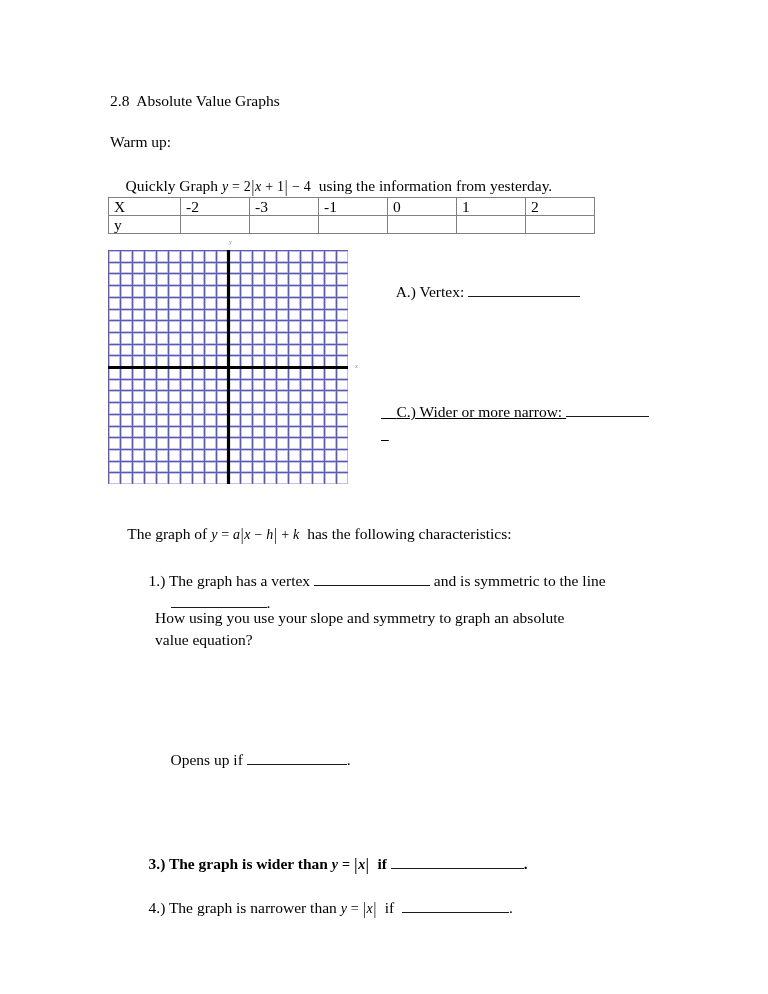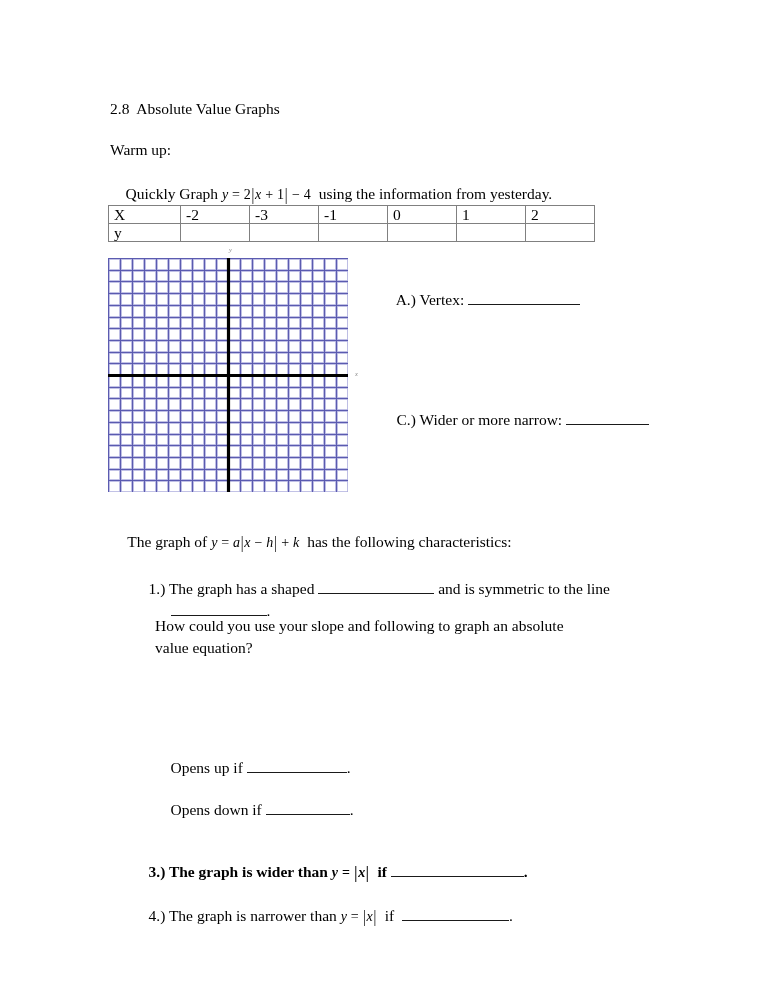--- a/index.html
+++ b/index.html
@@ -10,21 +10,21 @@
   body {
     width: 768px;
     height: 994px;
     position: relative;
     font-family: "Liberation Serif", serif;
     color: #000000;
     overflow: hidden;
   }
   .page {
     position: absolute;
-    left: 0; top: 8px;
+    left: 0; top: 0;
     width: 768px;
     height: 706px;
     background: #ffffff;
   }
 
   
   .tx {
     position: absolute;
     font-size: 15.5px;
     line-height: 22px;
@@ -95,21 +95,21 @@
     position: absolute;
     font-family: "Liberation Serif", serif;
     font-size: 6.5px;
     font-style: italic;
     color: #8a8a8a;
   }
 
   
   #itemA { left: 381px; top: 259px; text-align: center; }
   #itemB { left: 381px; top: 319px; }
-  #itemC { left: 381px; top: 379px; }
+  #itemC { left: 381px; top: 379px; text-decoration: underline; }
 
   
   #graph-of { left: 112px; top: 501px; }
   #n1 { left: 133px; top: 548px; }
   #n1b { left: 155px; top: 570px; }
   #howq { left: 155px; top: 607px; }
   #howq2 { left: 155px; top: 629px; }
   #n2 { left: 133px; top: 687px; }
   #opensup { left: 155px; top: 727px; text-align: center; }
   #opensdown { left: 155px; top: 769px; }
@@ -266,37 +266,34 @@
 
   <div class="tx" id="itemC">
     <span>C.) Wider or more narrow:</span><span> </span><span class="blank" style="width:83px"></span>
   </div>
 
   <div class="tx" id="graph-of">
     <span>The graph of</span><span> </span><span class="math"><span>y</span><span class="op"> = </span><span>a</span><span class="bar">|</span><span>x</span><span class="op"> − </span><span>h</span><span class="bar">|</span><span class="op"> + </span><span>k</span></span><span>  </span><span>has the following characteristics:</span>
   </div>
 
   <div class="tx" id="n1">
-    <span>1.)</span><span> </span><span>The graph has a shaped</span><span> </span><span class="blank" style="width:116px"></span><span> </span><span>and is symmetric to the line</span>
+    <span>1.)</span><span> </span><span>The graph has a vertex</span><span> </span><span class="blank" style="width:116px"></span><span> </span><span>and is symmetric to the line</span>
   </div>
   <div class="tx" id="n1b">
     <span class="blank" style="width:96px"></span><span>.</span>
   </div>
 
-  <div class="tx" id="howq">How could you use your slope and following to graph an absolute</div>
+  <div class="tx" id="howq">How using you use your slope and symmetry to graph an absolute</div>
   <div class="tx" id="howq2">value equation?</div>
 
 
   <div class="tx" id="opensup">
     <span>Opens up if</span><span> </span><span class="blank" style="width:100px"></span><span>.</span>
   </div>
 
-  <div class="tx" id="opensdown">
-    <span>Opens down if</span><span> </span><span class="blank" style="width:84px"></span><span>.</span>
-  </div>
 
   <div class="tx" id="n3">
     <span>3.)</span><span> </span><span>The graph is wider than</span><span> </span><span class="math"><span>y</span><span class="op"> = </span><span class="bar">|</span><span>x</span><span class="bar">|</span></span><span>  </span><span>if</span><span> </span><span class="blank" style="width:133px"></span><span>.</span>
   </div>
 
   <div class="tx" id="n4">
     <span>4.)</span><span> </span><span>The graph is narrower than</span><span> </span><span class="math"><span>y</span><span class="op"> = </span><span class="bar">|</span><span>x</span><span class="bar">|</span></span><span>  </span><span>if</span><span>  </span><span class="blank" style="width:107px"></span><span>.</span>
   </div>
 
 </div>

